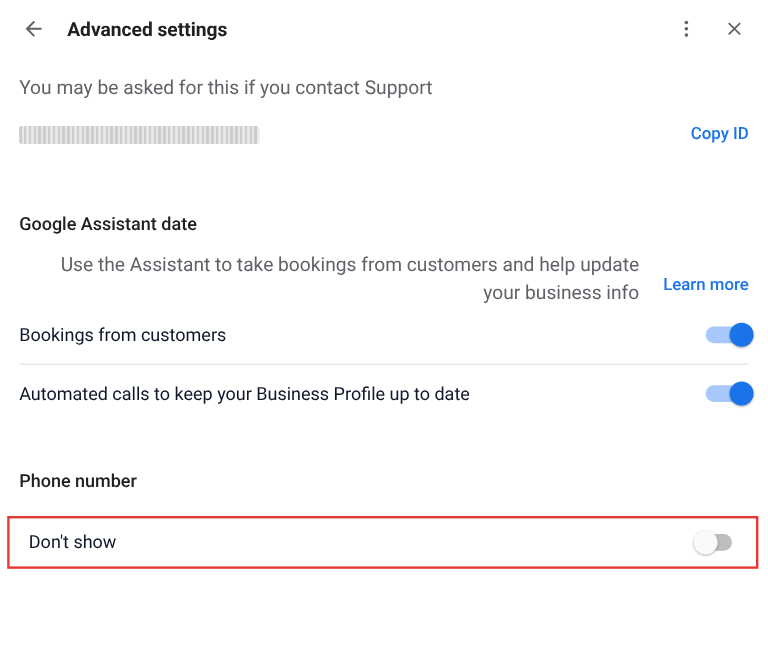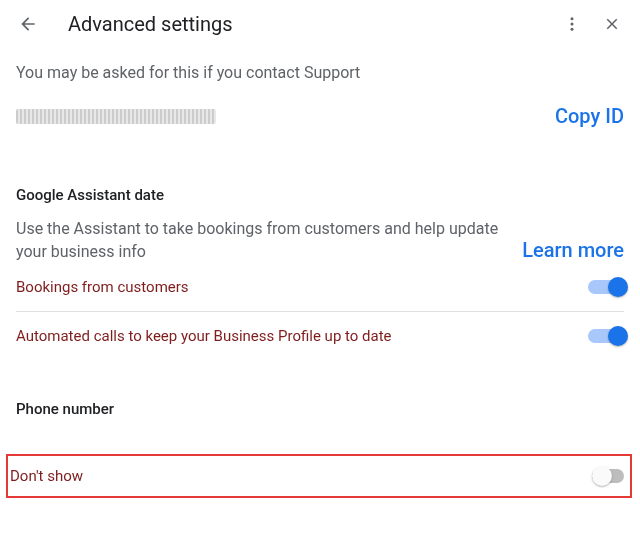--- a/index.html
+++ b/index.html
@@ -10,24 +10,23 @@
       height: 541px;
       color: #202124;
     }
     .header {
       display: flex;
       align-items: center;
       padding: 12px 16px;
       gap: 16px;
     }
     .header-title {
-      font-size: 20px;
-      font-weight: 400;
+      font-size: 16px;
+      font-weight: 700;
       flex: 1;
-      margin-left: 12px;
     }
     .icon-btn {
       width: 24px;
       height: 24px;
       display: flex;
       align-items: center;
       justify-content: center;
       cursor: pointer;
       color: #5f6368;
     }
@@ -53,43 +52,44 @@
     }
     .masked-id {
       width: 200px;
       height: 15px;
       background: repeating-linear-gradient(90deg, #ccc 0, #ccc 2px, #e8e8e8 2px, #e8e8e8 4px);
       border-radius: 2px;
       filter: blur(0.5px);
     }
     .link-btn {
       color: #1a73e8;
-      font-size: 20px;
+      font-size: 14px;
       font-weight: 500;
       cursor: pointer;
     }
     .assistant-row {
       display: flex;
       align-items: flex-start;
       justify-content: space-between;
       padding: 0 16px;
       gap: 20px;
+      text-align: right;
     }
     .assistant-text {
       flex: 1;
     }
     .toggle-row {
       display: flex;
       align-items: center;
       justify-content: space-between;
       padding: 14px 16px;
     }
     .toggle-label {
       font-size: 15px;
-      color: #7f1d1d;
+      color: #0f172a;
     }
     .divider {
       border: none;
       border-top: 1px solid #e0e0e0;
       margin: 0 16px;
     }
     .toggle {
       position: relative;
       width: 36px;
       height: 20px;
@@ -109,22 +109,22 @@
       border-radius: 50%;
       top: 0;
       box-shadow: 0 1px 2px rgba(0,0,0,0.3);
     }
     .toggle.on .toggle-track { background: #a8c7fa; }
     .toggle.on .toggle-thumb { background: #1a73e8; right: -4px; }
     .toggle.off .toggle-track { background: #bdbdbd; }
     .toggle.off .toggle-thumb { background: #fafafa; left: 0; }
     .highlight-box {
       border: 2px solid #e53935;
-      margin: 18px 8px 2px 6px;
-      padding: 10px 2px;
+      margin: 2px 8px 2px 6px;
+      padding: 10px 16px;
       display: flex;
       align-items: center;
       justify-content: space-between;
     }
     .gap-lg { height: 40px; }
     .gap-md { height: 26px; }
   </style>
 </head>
 <body>
 

